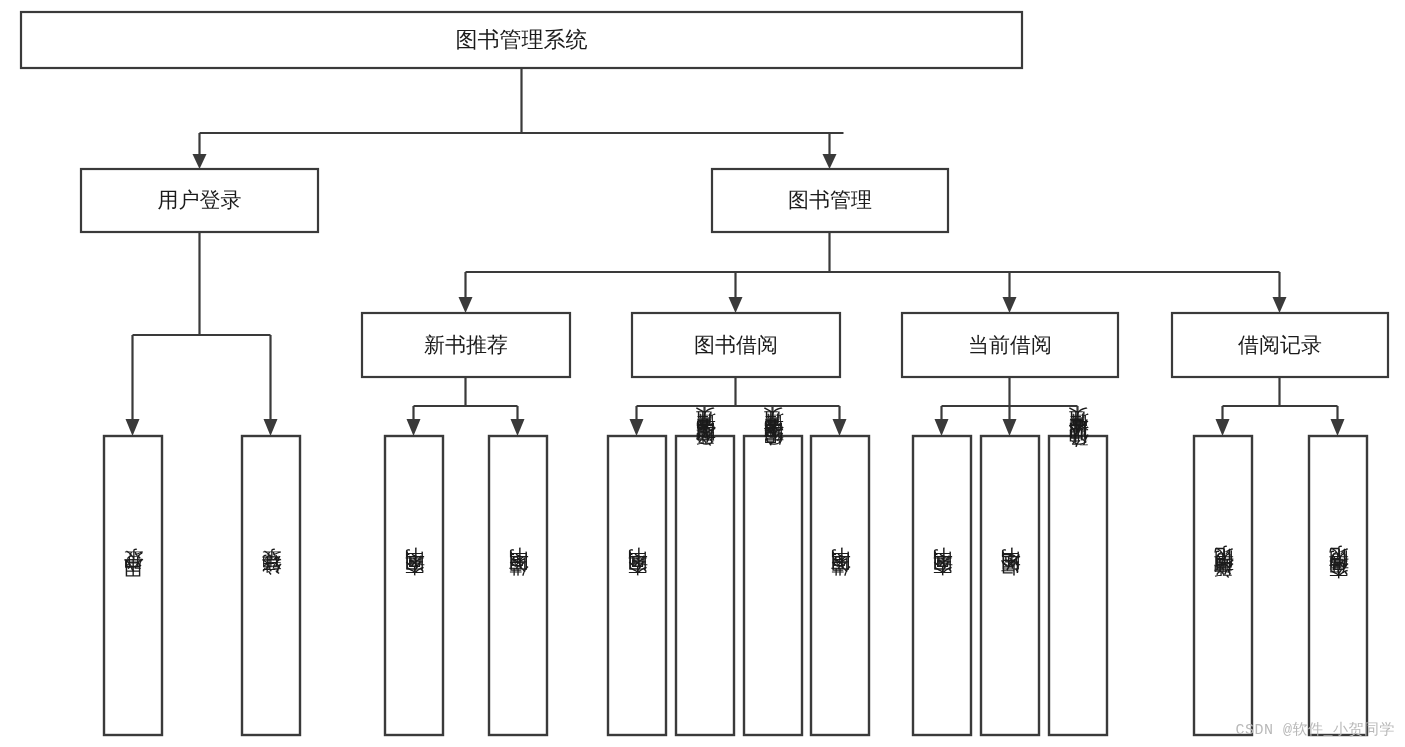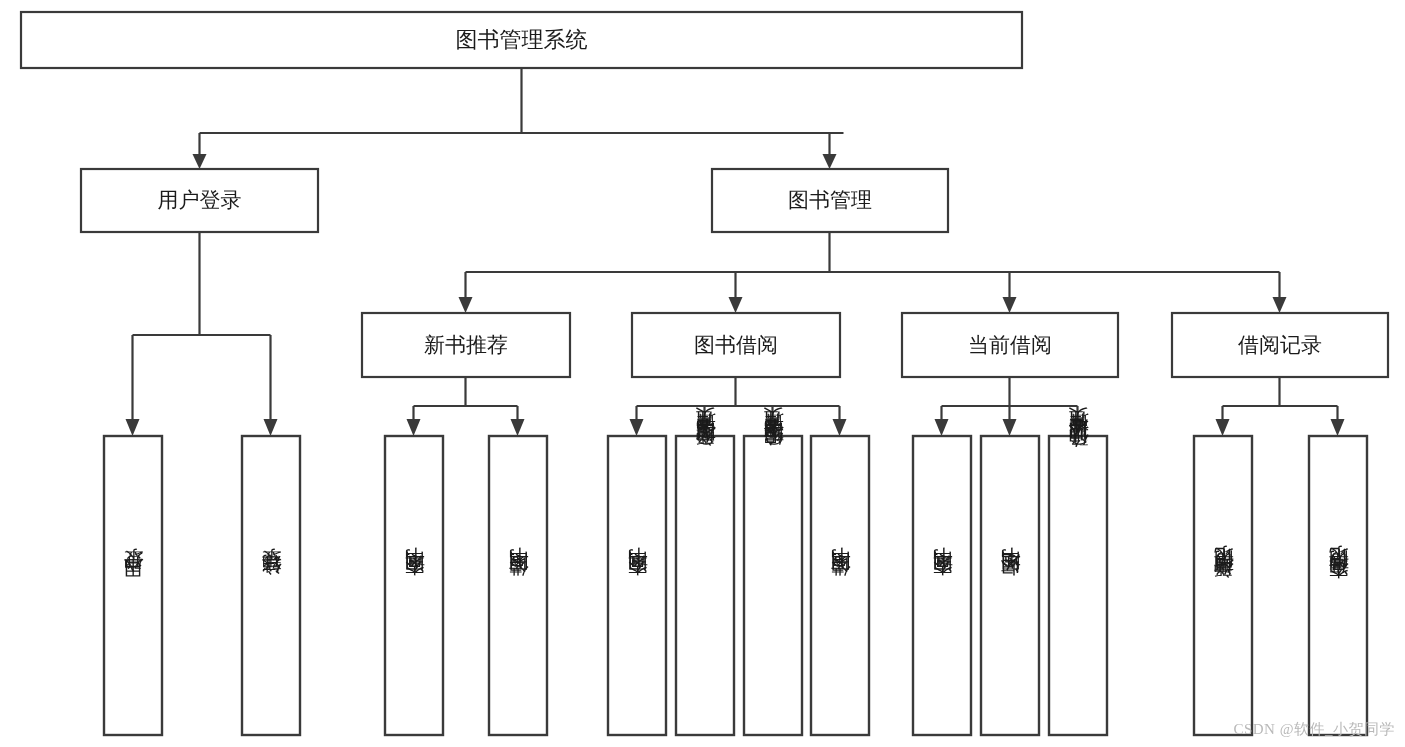--- a/index.html
+++ b/index.html
@@ -73,21 +73,21 @@
     line-height: 1;
     letter-spacing: 3px;
     color: #1b1b1b;
     white-space: nowrap;
     transform: rotate(180deg);
   }
   .watermark {
     position: absolute;
     right: 10px;
     bottom: 8px;
-    font-family: Liberation Serif, serif;
+    font-family: Liberation Mono, monospace;
     font-size: 15px;
     color: #b9b9b9;
     letter-spacing: 0.5px;
     white-space: nowrap;
     pointer-events: none;
     margin-left: 8px;
   }
 </style>
 </head>
 <body>

